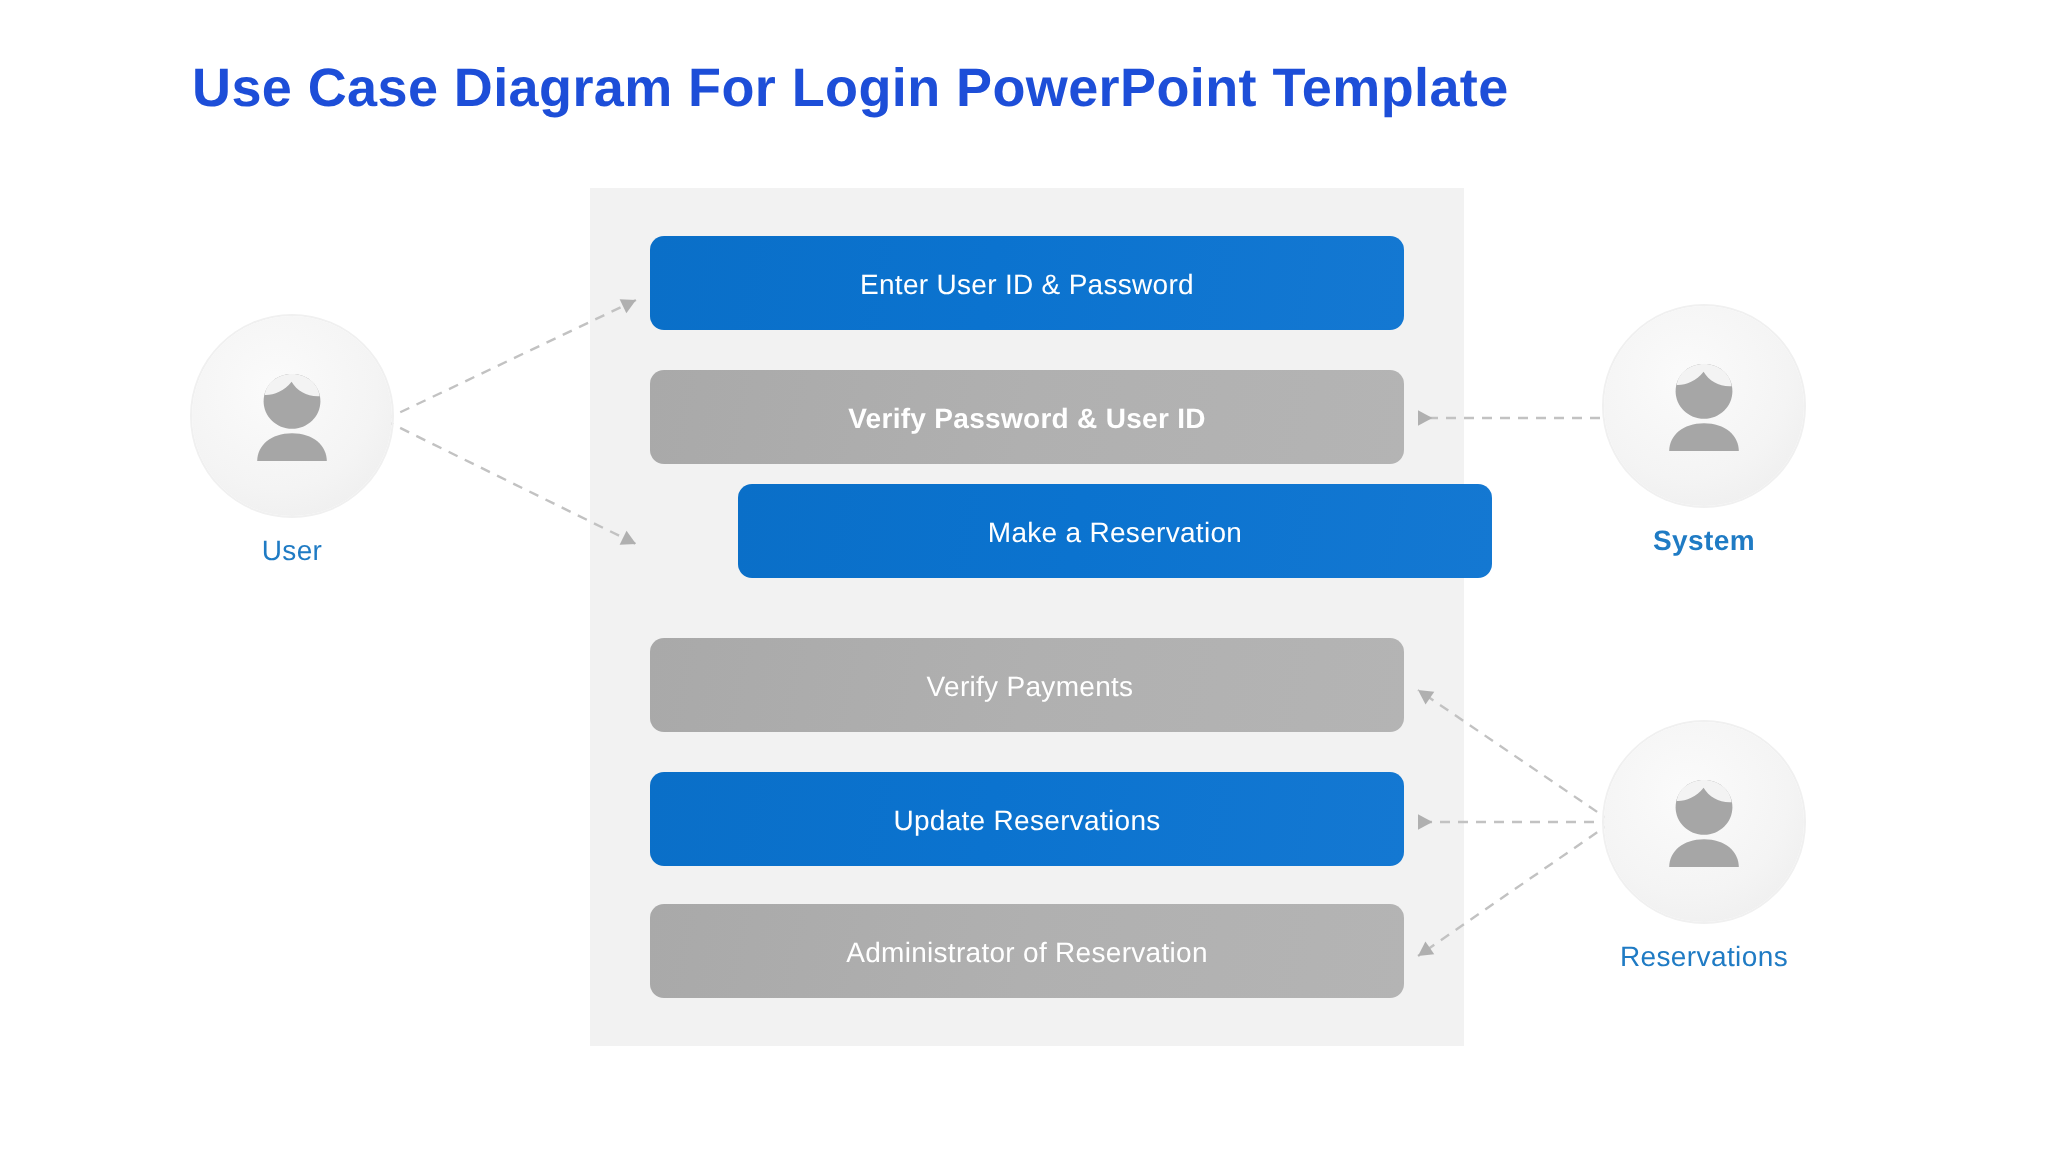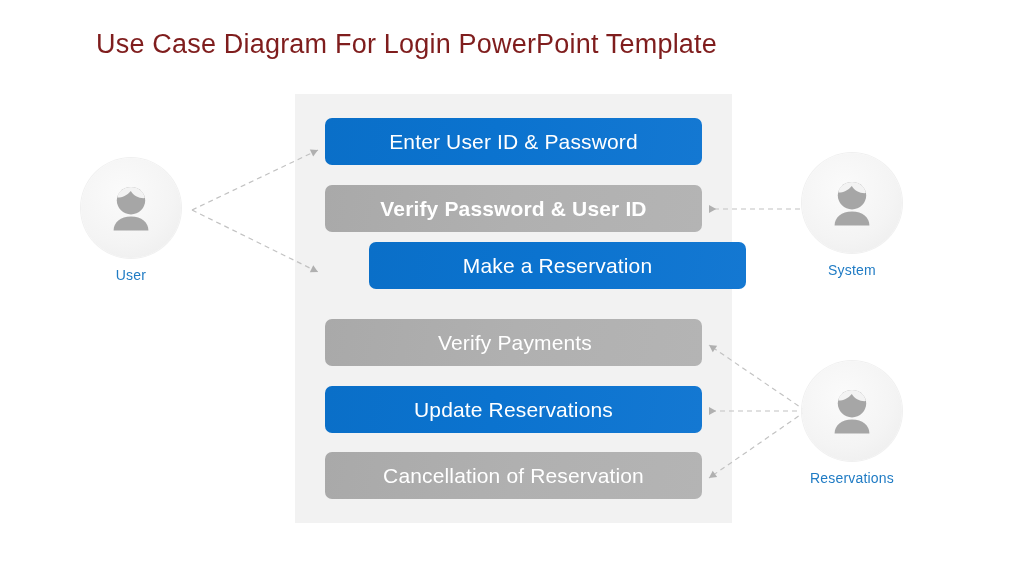--- a/index.html
+++ b/index.html
@@ -20,22 +20,22 @@
     overflow: hidden;
   }
 
   
   .slide-title {
     position: absolute;
     left: 96px;
     top: 26px;
     font-size: 27px;
     line-height: 36px;
-    color: #7f1d1d;
-    font-weight: 400;
+    color: #1d4ed8;
+    font-weight: 700;
     letter-spacing: 0.2px;
     white-space: nowrap;
   }
 
   
   .panel {
     position: absolute;
     left: 295px;
     top: 94px;
     width: 437px;
@@ -47,21 +47,21 @@
   .bar {
     position: absolute;
     left: 325px;
     width: 377px;
     height: 47px;
     border-radius: 7px;
     display: flex;
     align-items: center;
     justify-content: center;
     color: #ffffff;
-    font-size: 21px;
+    font-size: 14px;
     letter-spacing: 0.15px;
     box-sizing: border-box;
     padding: 0 14px;
     text-align: center;
   }
   .bar.blue {
     background: linear-gradient(100deg, #0a6fc8 0%, #0b73cf 45%, #1478d2 100%);
   }
   .bar.gray {
     background: linear-gradient(100deg, #a9a9a9 0%, #b0b0b0 50%, #b4b4b4 100%);
@@ -95,22 +95,22 @@
     top: 50%;
     transform: translate(-50%, -50%);
   }
   .actor-label {
     margin-top: 9px;
     font-size: 14px;
     color: #1f7bc4;
     letter-spacing: 0.2px;
   }
 
-  .actor-user   { left: 79px;  top: 158px; }
-  .actor-system { left: 800px; top: 153px; }
+  .actor-user   { left: 94px;  top: 158px; }
+  .actor-system { left: 800px; top: 153px; font-weight: bold; }
   .actor-admin  { left: 800px; top: 361px; }
 
   
   .connectors {
     position: absolute;
     left: 0;
     top: 0;
     width: 1024px;
     height: 576px;
     pointer-events: none;
@@ -139,21 +139,21 @@
 
   <div class="bar gray bar-3">
     <span>Verify Payments</span>
   </div>
 
   <div class="bar blue bar-4">
     <span>Update Reservations</span>
   </div>
 
   <div class="bar gray bar-5">
-    <span>Cancellation of Reservation</span>
+    <span>Administrator of Reservation</span>
   </div>
 
   <svg class="connectors" viewBox="0 0 1024 576" xmlns="http://www.w3.org/2000/svg">
     <defs>
       <marker id="arrow-left" markerWidth="9" markerHeight="9" refX="8" refY="4.5" orient="auto" markerUnits="userSpaceOnUse">
         <path d="M8,0.6 L8,8.4 L0.8,4.5 Z" fill="#b0b0b0"></path>
       </marker>
       <marker id="arrow-auto" markerWidth="9" markerHeight="9" refX="8" refY="4.5" orient="auto" markerUnits="userSpaceOnUse">
         <path d="M0.8,0.6 L8,4.5 L0.8,8.4 Z" fill="#b0b0b0"></path>
       </marker>

